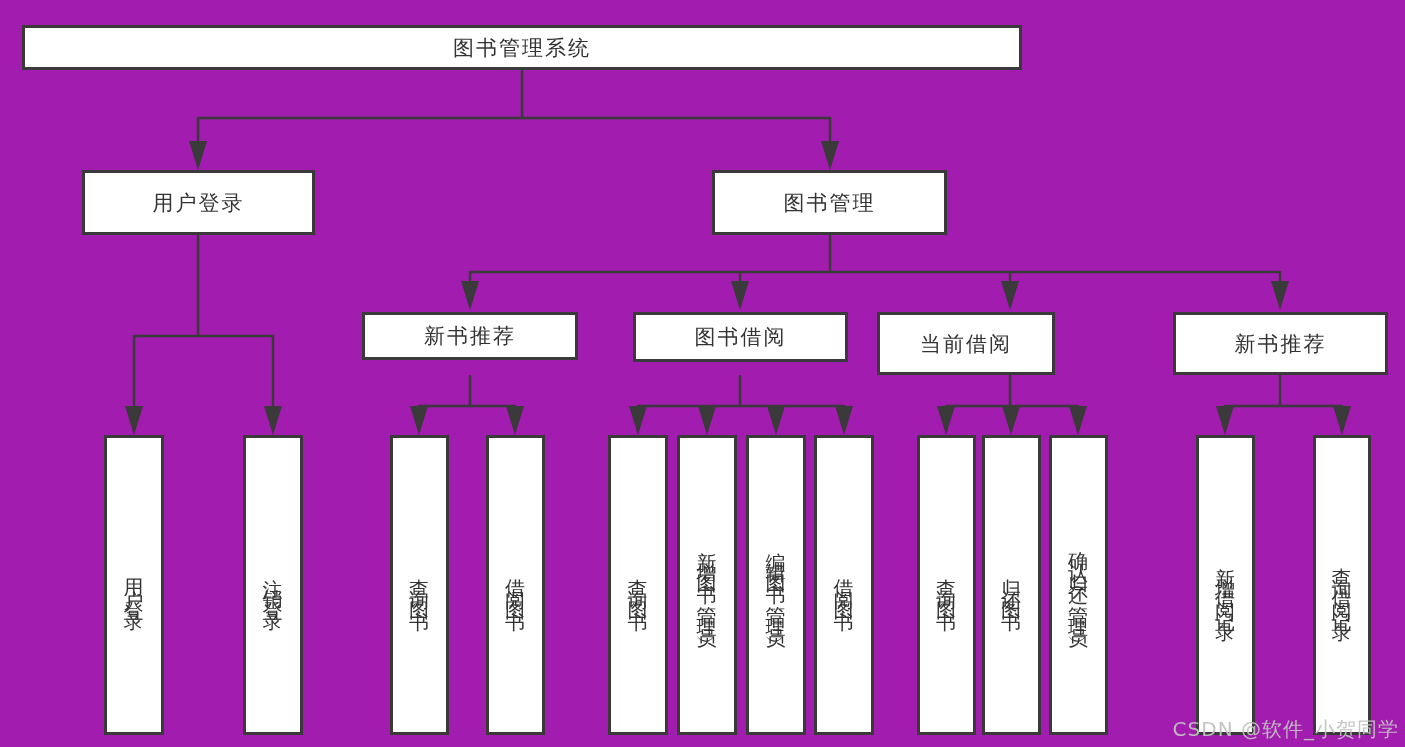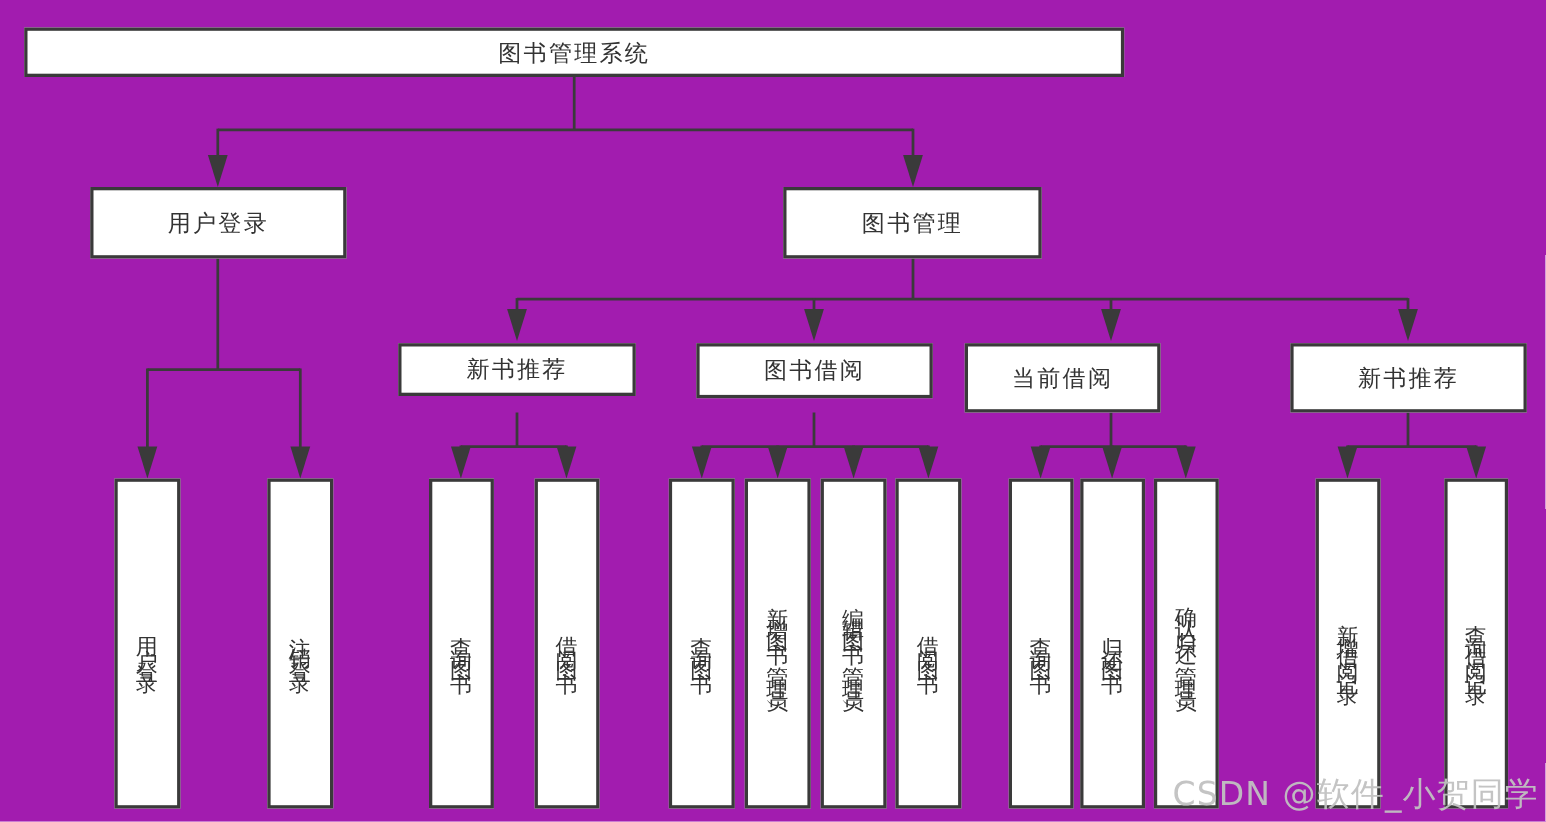--- a/index.html
+++ b/index.html
@@ -19,21 +19,21 @@
   .h-node { font-size:21px; letter-spacing:2px; }
   .v-node { font-size:20px; }
   .v-label {
     writing-mode:vertical-lr;
     line-height:1;
     letter-spacing:11px;
     text-align:center;
   }
   .watermark {
     position:absolute; right:6px; bottom:4px; z-index:5;
-    font-size:30px; color:rgba(193,193,193,0.95); letter-spacing:1px;
+    font-size:20px; color:rgba(193,193,193,0.95); letter-spacing:1px;
     white-space:nowrap;
   }
 </style>
 </head>
 <body>
 
 <div class="stage">
 
   <svg class="connectors" width="1405" height="747" viewBox="0 0 1405 747">
     <g stroke="#3a3a3a" stroke-width="2.5" fill="none">

